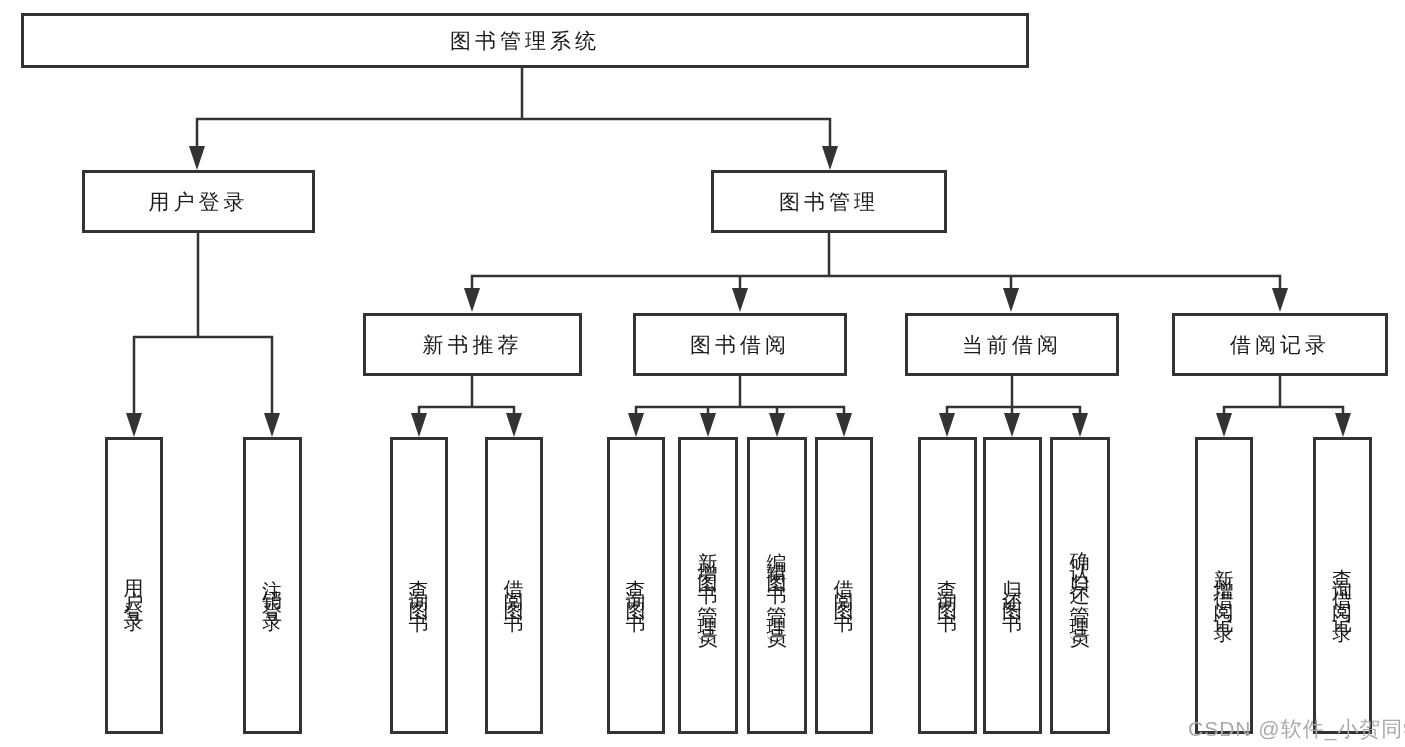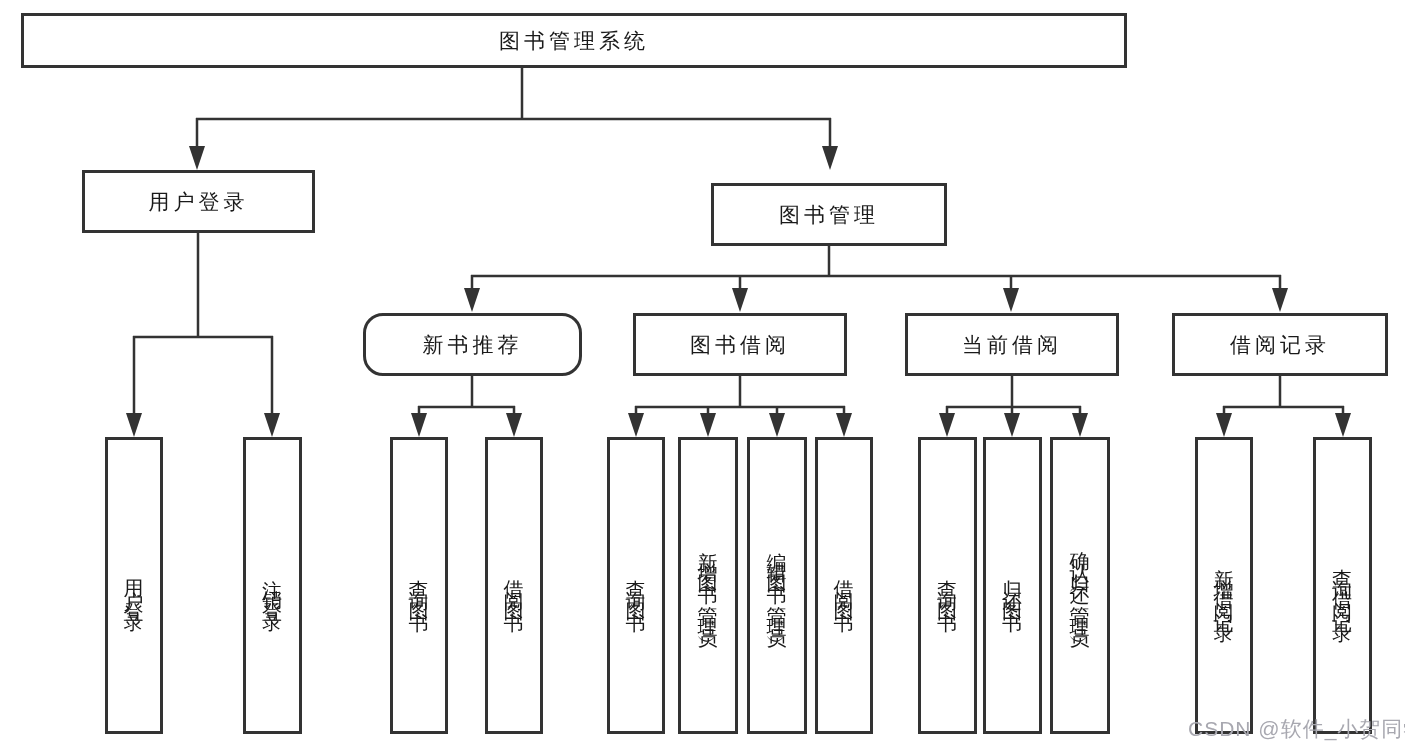--- a/index.html
+++ b/index.html
@@ -33,28 +33,28 @@
   }
   .leaf .v-label {
     writing-mode: vertical-rl;
     text-orientation: mixed;
     font-size: 20px;
     letter-spacing: 11px;
     line-height: 1;
     white-space: nowrap;
   }
   
-  .n-root      { left: 21px;  top: 13px;  width: 1106px; height: 55px; }
+  .n-root      { left: 21px;  top: 13px;  width: 1008px; height: 55px; }
   
   .n-l2 { top: 170px; height: 63px; }
   .n-user-login { left: 82px;  width: 233px; }
-  .n-book-mgmt  { left: 711px; width: 236px; margin-top: 13px; }
+  .n-book-mgmt  { left: 711px; width: 236px; }
   
   .n-l3 { top: 313px; height: 63px; }
-  .n-recommend { left: 363px;  width: 219px; border-radius: 20px; }
+  .n-recommend { left: 363px;  width: 219px; }
   .n-borrowing { left: 633px;  width: 214px; }
   .n-current   { left: 905px;  width: 214px; }
   .n-records   { left: 1172px; width: 216px; }
   
   .leaf { top: 437px; height: 297px; }
   .n-leaf1  { left: 105px;  width: 58px; }
   .n-leaf2  { left: 243px;  width: 59px; }
   .n-leaf3  { left: 390px;  width: 58px; }
   .n-leaf4  { left: 485px;  width: 58px; }
   .n-leaf5  { left: 607px;  width: 58px; }

